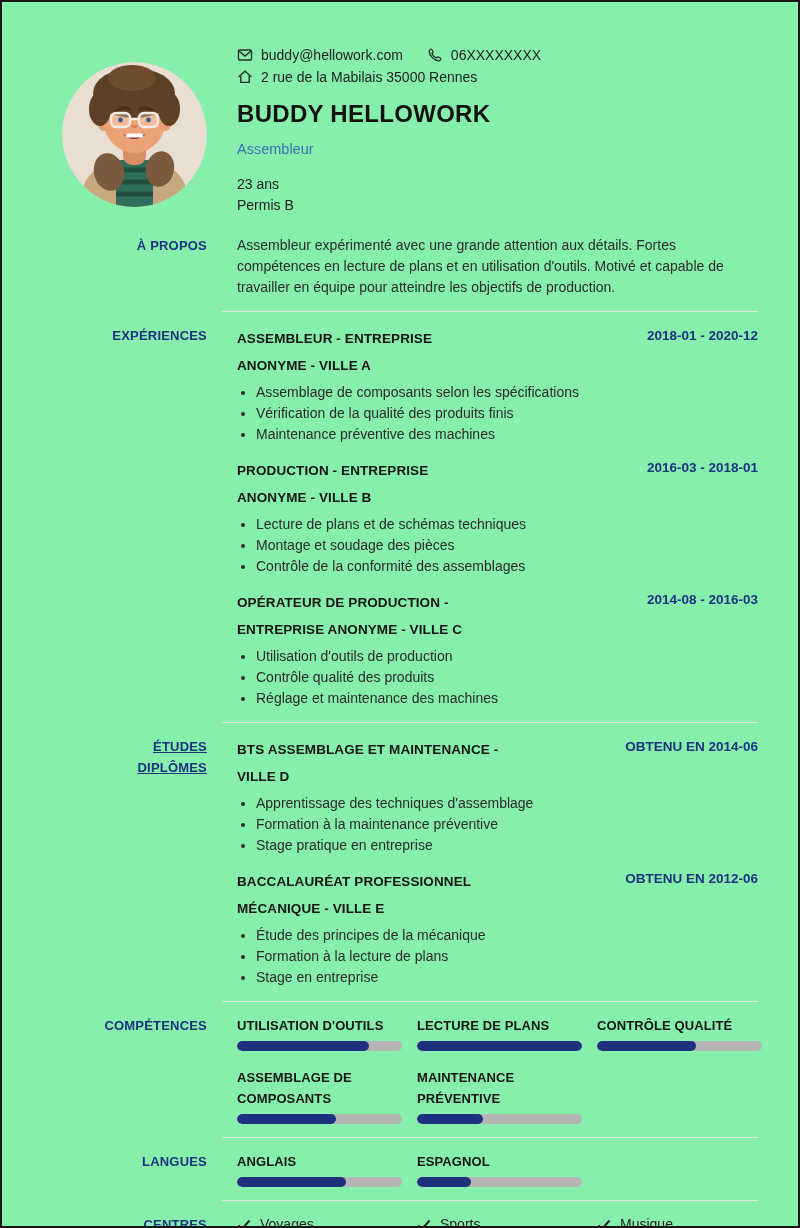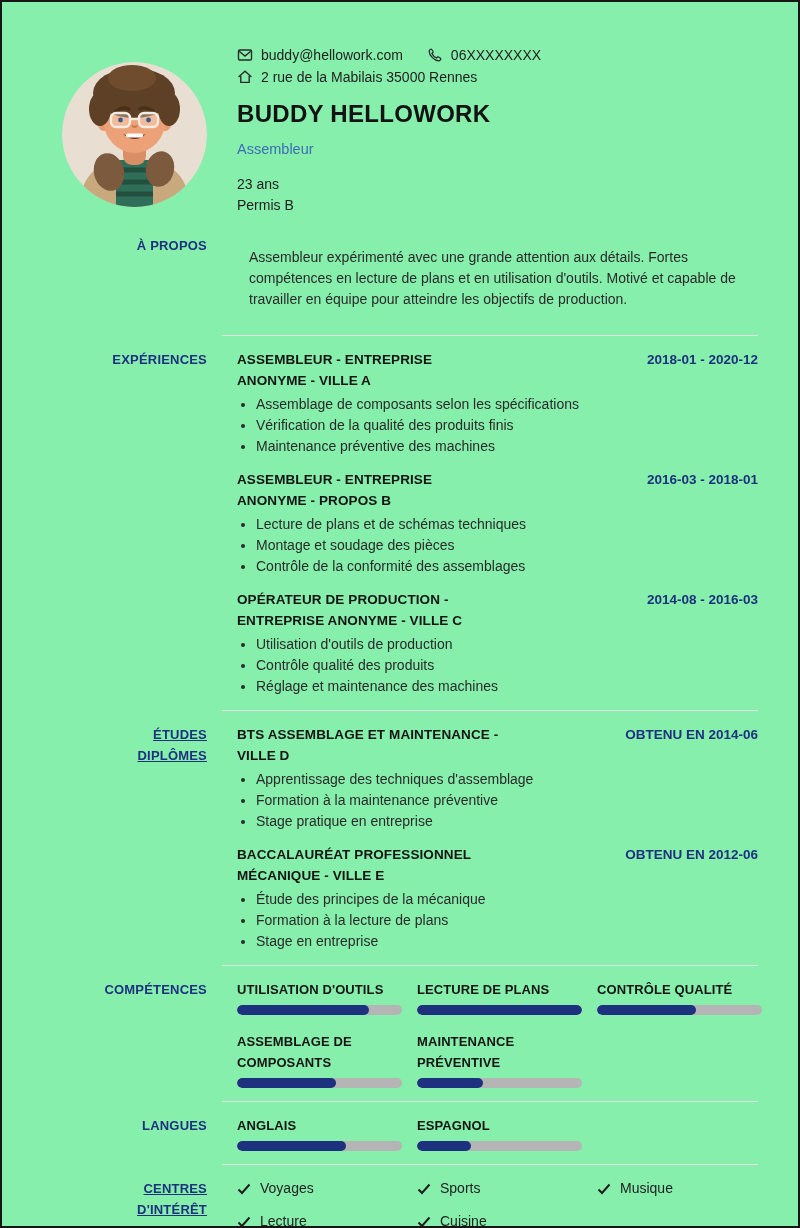--- a/index.html
+++ b/index.html
@@ -22,26 +22,26 @@
   .job-title { margin-top:13px; font-size:14.5px; }
   .meta { margin-top:17px; font-size:14px; line-height:21px; color:#222; }
   
   .section { display:flex; align-items:flex-start; }
   .section.first { margin-top:19px; }
   .label-col { width:165px; flex-shrink:0; text-align:right; }
   .sec-label { font-size:13px; font-weight:bold; line-height:21px; letter-spacing:0.2px; }
   .sec-label.narrow { display:inline-block; max-width:95px;text-decoration:underline; }
   .content-col { flex:1; margin-left:30px; }
   .rule { height:1px; background:#e2e2e2; margin:13px 0 13px 180px; }
-  .about-text { margin:12px; font-size:14px; line-height:21px; color:#2a2a2a; }
+  .about-text { margin:0; font-size:14px; line-height:21px; color:#2a2a2a; }
   
   .entry { display:flex; gap:10px; margin-bottom:12px; }
   .entry:last-child { margin-bottom:0; }
   .entry-left { flex:1; }
-  .entry-title { font-size:13.5px; font-weight:bold; color:#141414; line-height:21px;
+  .entry-title { font-size:13.5px; font-weight:bold; color:#141414; line-height:27px;
     max-width:262px; letter-spacing:0.1px; }
   .entry-date { font-size:13.5px; font-weight:bold; white-space:nowrap; line-height:21px; }
   .bullets { margin:3px 0 0; padding-left:19px; }
   .bullets li { font-size:14px; line-height:21px; color:#2a2a2a; }
   
   .bars-grid { display:grid; grid-template-columns:repeat(3,165px); column-gap:15px;
     row-gap:16px; }
   .skill-name { font-size:13px; font-weight:bold; color:#141414; line-height:21px;
     letter-spacing:0.1px; }
   .bar { width:165px; height:10px; border-radius:5px; margin-top:5px; overflow:hidden; }
@@ -144,21 +144,21 @@
             <li>Assemblage de composants selon les spécifications</li>
               <li>Vérification de la qualité des produits finis</li>
               <li>Maintenance préventive des machines</li>
             </ul>
           </div>
           <div class="entry-date accent" style="color: rgb(29, 49, 127);">2018-01 - 2020-12</div>
         </div>
 
         <div class="entry">
           <div class="entry-left">
-            <div class="entry-title">ASSEMBLEUR - ENTREPRISE ANONYME - PROPOS B</div>
+            <div class="entry-title">PRODUCTION - ENTREPRISE ANONYME - VILLE B</div>
             <ul class="bullets">
 
             <li>Lecture de plans et de schémas techniques</li>
               <li>Montage et soudage des pièces</li>
               <li>Contrôle de la conformité des assemblages</li>
             </ul>
           </div>
           <div class="entry-date accent" style="color: rgb(29, 49, 127);">2016-03 - 2018-01</div>
         </div>
 

